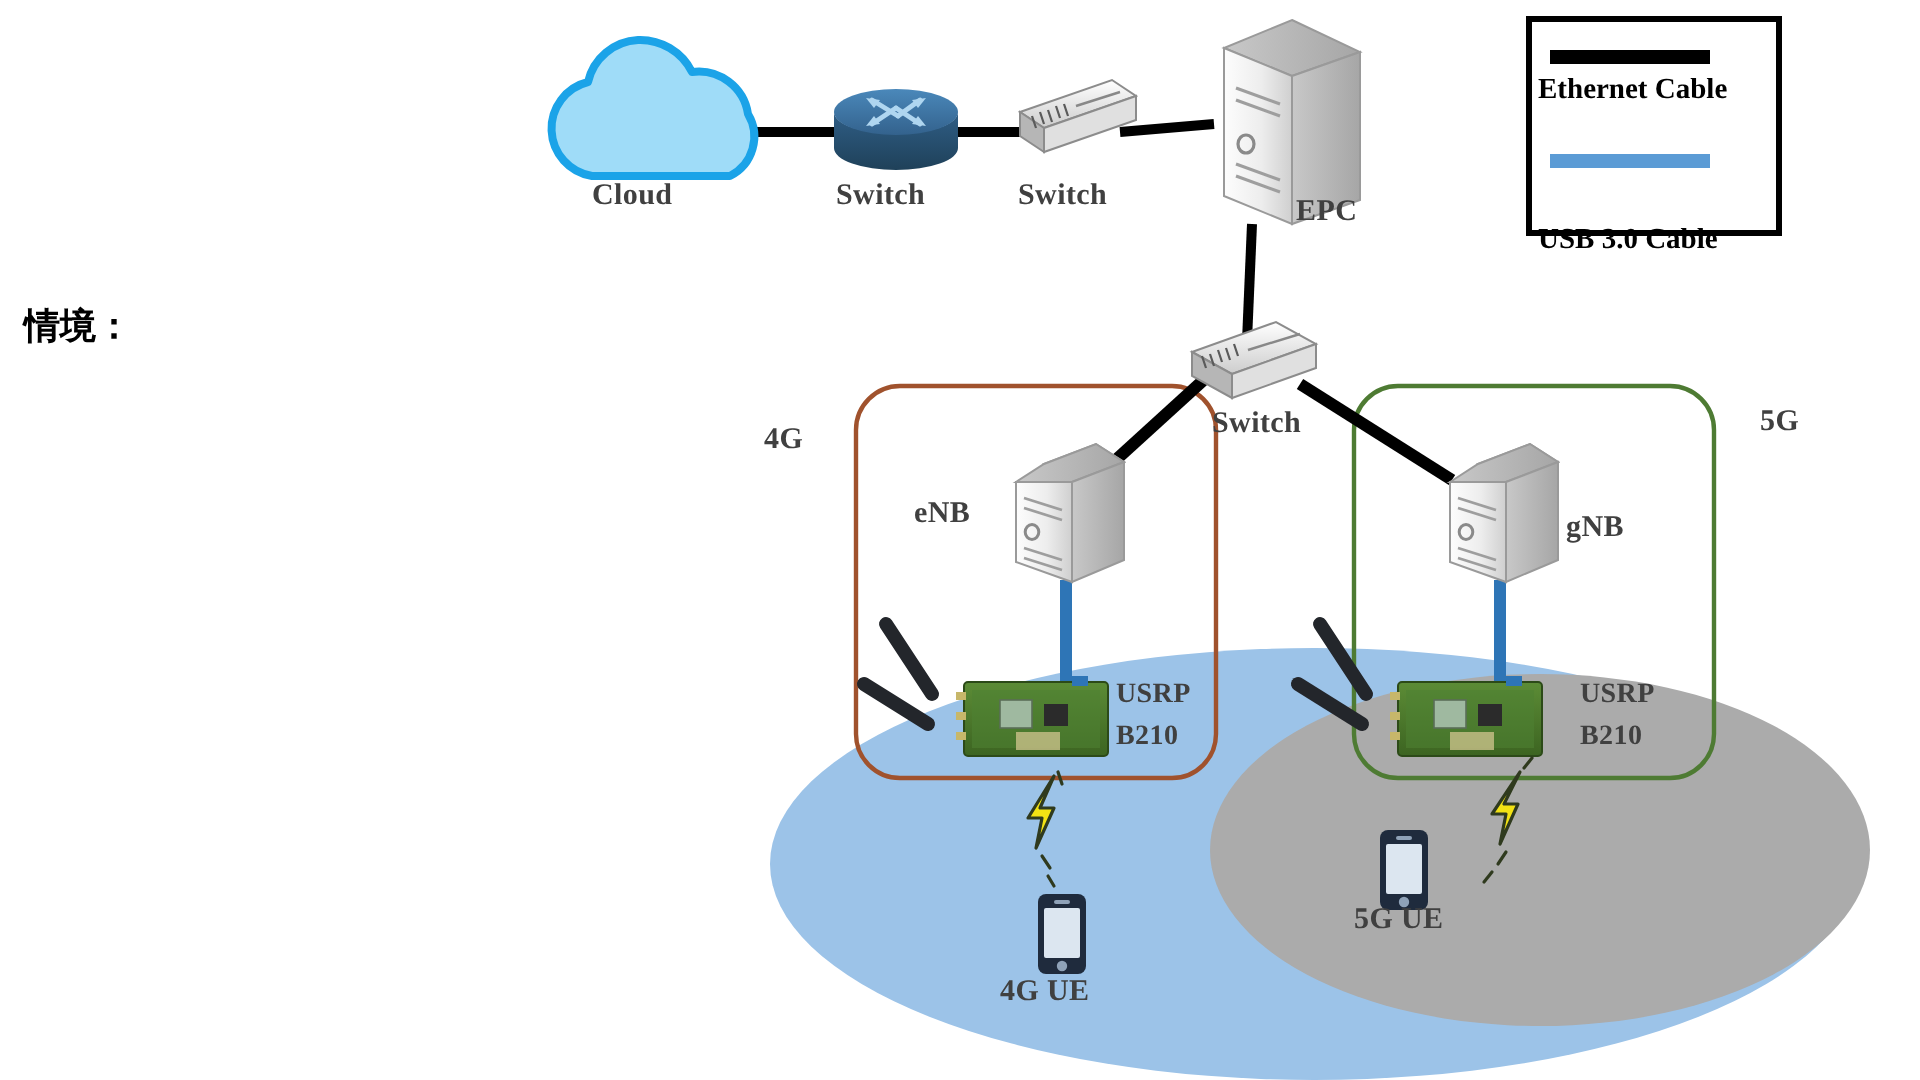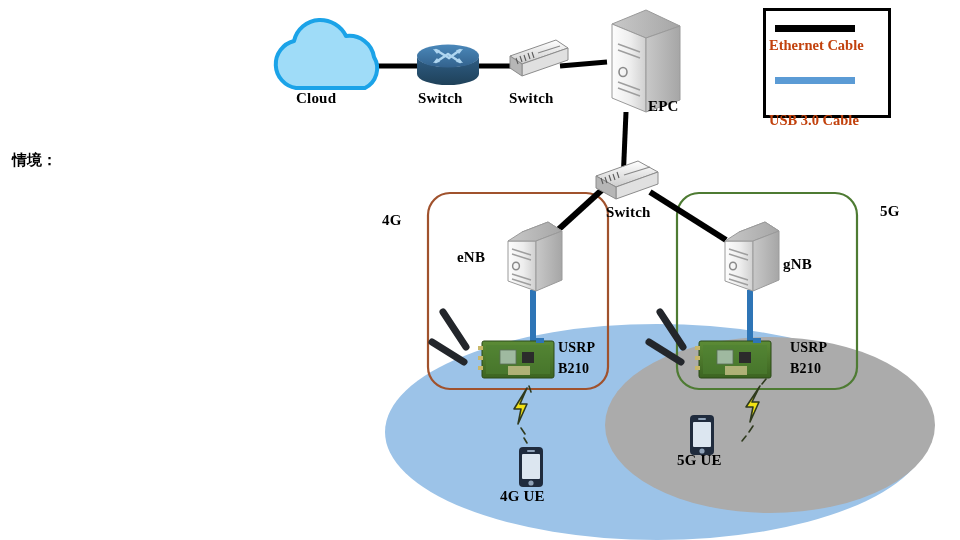--- a/index.html
+++ b/index.html
@@ -8,48 +8,48 @@
     background:#ffffff;
     font-family:"Liberation Serif","DejaVu Serif",serif;
   }
   .stage{position:absolute;left:0;top:0;width:960px;height:540px;}
   .layer{position:absolute;left:0;top:0;width:960px;height:540px;}
   svg.layer{overflow:visible;}
 
   .lbl{
     position:absolute;
     font-family:"Liberation Serif","DejaVu Serif",serif;
-    color:#000000;
+    color:#404040;
     white-space:nowrap;
     font-weight:bold;
     letter-spacing:.2px;
   }
   .lbl-node{font-size:15px;}
   .lbl-small{font-size:14px;}
   .lbl-zone{font-size:15px;}
 
   #scenario{
     position:absolute;left:12px;top:150px;
-    font-size:15px;line-height:1.55;font-weight:bold;color:#000;
-    font-family:Liberation Mono, monospace;
+    font-size:18px;line-height:1.55;font-weight:bold;color:#000;
+    font-family:Liberation Sans, sans-serif;
     white-space:nowrap;
   }
 
   #legend-box{
     position:absolute;left:763px;top:8px;width:128px;height:110px;
     border:3px solid #000;background:#fff;box-sizing:border-box;
   }
   #legend-eth-swatch{
     position:absolute;left:9px;top:14px;width:80px;height:7px;background:#000;
   }
   #legend-usb-swatch{
     position:absolute;left:9px;top:66px;width:80px;height:7px;background:#5B9BD5;
   }
   .legend-text{
-    position:absolute;font-size:14.5px;font-weight:bold;color:#c2410c;
+    position:absolute;font-size:14.5px;font-weight:bold;color:#000000;
     font-family:"Liberation Serif","DejaVu Serif",serif;white-space:nowrap;
   }
 </style>
 </head>
 <body>
 
 <div class="stage">
 
   <svg class="layer">
     <ellipse cx="657" cy="432" rx="272" ry="108" fill="#9CC3E8"></ellipse>

